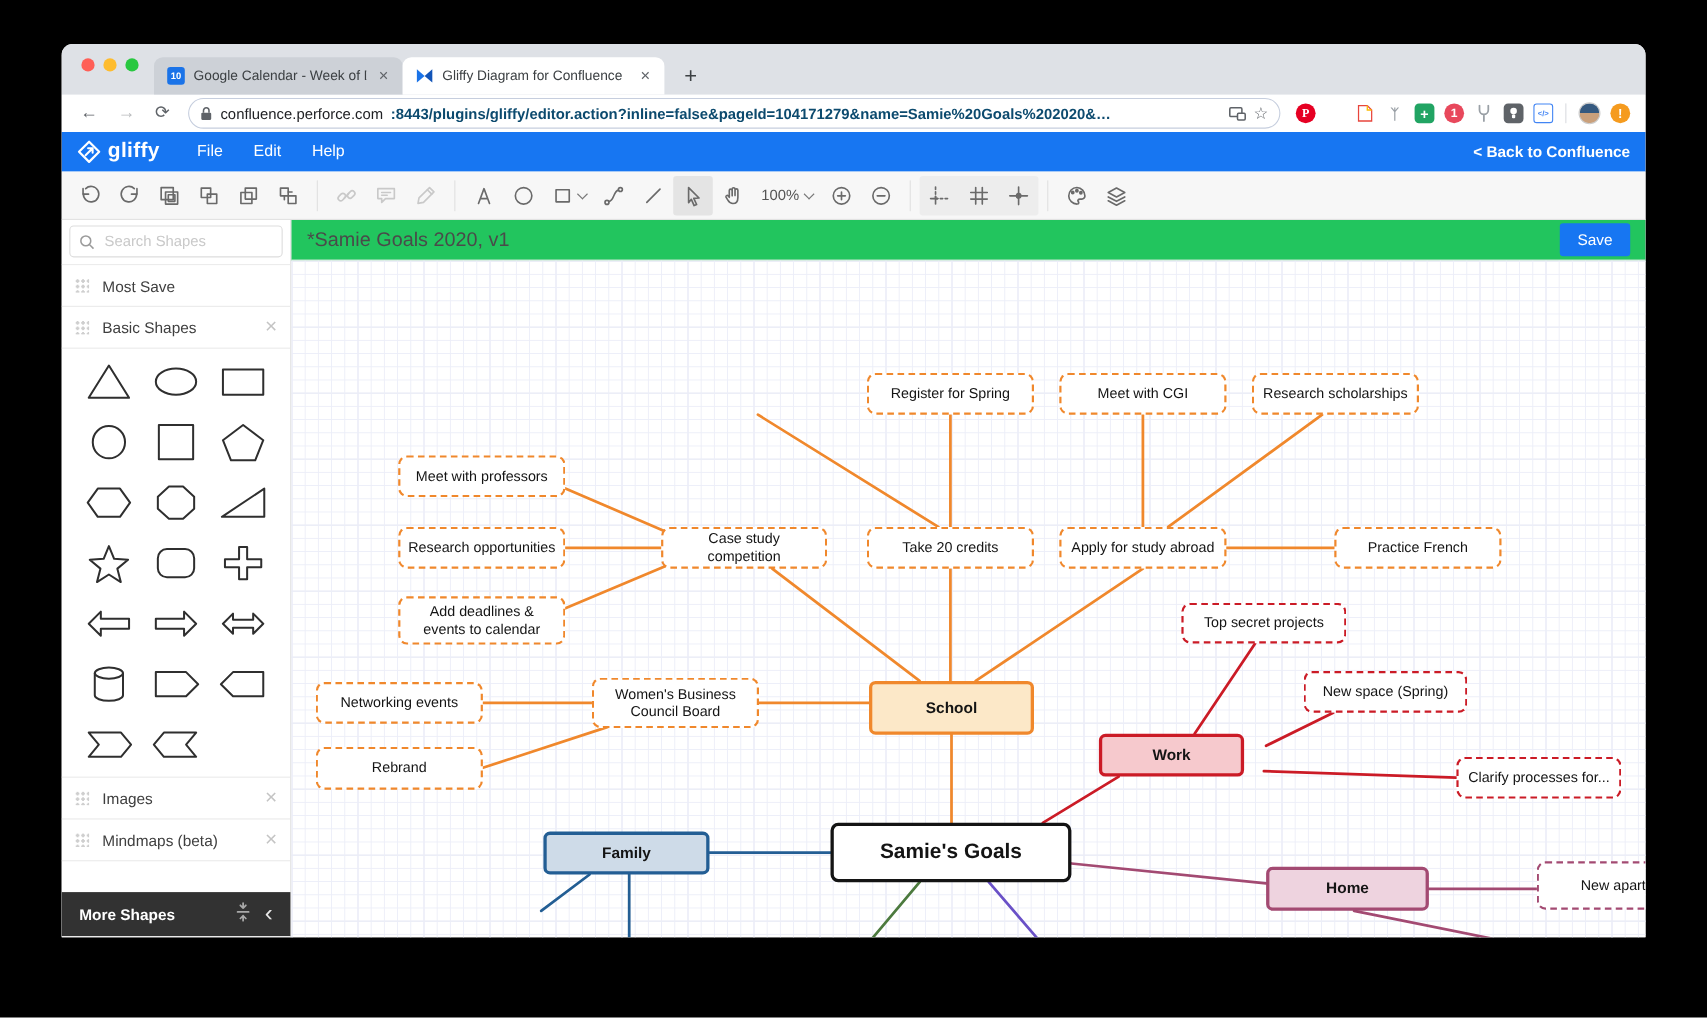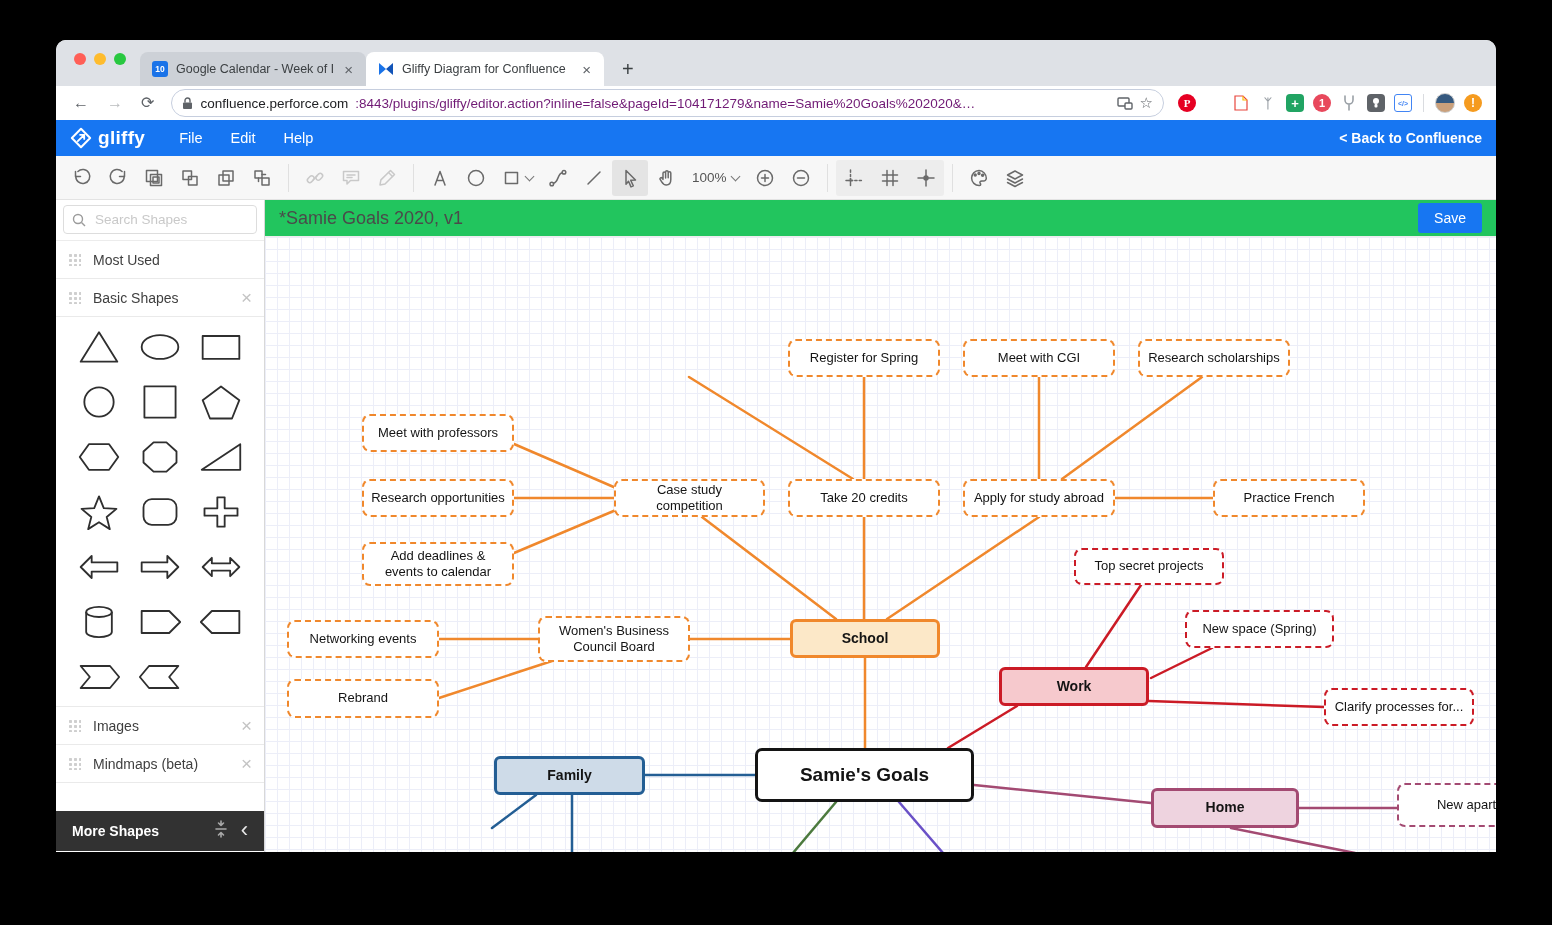--- a/index.html
+++ b/index.html
@@ -25,21 +25,21 @@
   .fav-gliffy{flex:none;display:flex;}
   .newtab{margin-left:8px;height:34px;display:flex;align-items:center;font-size:20px;color:#3C4043;padding:0 10px;}
 
   
   .navbar{height:34px;background:#fff;display:flex;align-items:center;padding:0 10px;gap:4px;}
   .navbtn{font-size:16px;color:#5F6368;padding:0 7px;line-height:1;}
   .navbtn.disabled{color:#BABCBE;}
   .urlbar{flex:1;height:26px;border:1.5px solid #C6CEDE;border-radius:14px;display:flex;align-items:center;
           gap:7px;padding:0 10px;margin:0 6px;font-size:13.5px;overflow:hidden;white-space:nowrap;}
   .urlbar .domain{color:#202124;}
-  .urlbar .path{color:#701a75;flex:1;overflow:hidden;text-overflow:ellipsis;}
+  .urlbar .path{color:#0c4a6e;flex:1;overflow:hidden;text-overflow:ellipsis;font-weight:bold;}
   .exts{display:flex;align-items:center;gap:9px;padding:0 4px;}
   .ext{width:18px;height:18px;display:flex;align-items:center;justify-content:center;flex:none;}
   .ext-pin{background:#E60023;border-radius:50%;color:#fff;font-weight:bold;font-size:11px;font-family:"Liberation Serif",serif;}
   .ext-green{background:#21A463;border-radius:4px;color:#fff;font-size:13px;font-weight:bold;}
   .ext-red{background:#E8485C;border-radius:50%;color:#fff;font-size:11px;font-weight:bold;}
   .ext-gray{color:#9AA0A6;font-size:13px;font-weight:bold;}
   .ext-lamp{background:#5F6368;border-radius:4px;}
   .ext-code{border:1.5px solid #4285F4;border-radius:3px;color:#4285F4;font-size:7px;font-weight:bold;box-sizing:border-box;}
   .ext-warn{background:#F59B1F;border-radius:50%;color:#fff;font-size:12px;font-weight:bold;}
   .avatar{width:20px;height:20px;border-radius:50%;background:linear-gradient(180deg,#35597f 48%,#caa07b 48%);border:1px solid #ccc;box-sizing:border-box;}
@@ -376,21 +376,21 @@
         <div class="searchbox">
           <svg width="14" height="14" viewBox="0 0 14 14">
               <circle cx="6" cy="6" r="4.5" stroke="#9B9B9B" stroke-width="1.4" fill="none"></circle>
               <path d="M9.5 9.5 L13 13" stroke="#9B9B9B" stroke-width="1.4"></path>
             </svg>
           <input placeholder="Search Shapes" style="">
         </div>
       </div>
       <div class="section">
         <div class="dots"></div>
-        <div class="label">Most Used</div>
+        <div class="label">Most Save</div>
       </div>
       <div class="section">
         <div class="dots"></div>
         <div class="label">Basic Shapes</div>
         <div class="x">×</div>
       </div>
       <div class="shapegrid">
         <div class="shapecell">
             <svg width="44" height="38" viewBox="0 0 48 40">
               <polygon points="24,4 44,36 4,36"></polygon>
@@ -550,32 +550,32 @@
           <line class="e-g" x1="571" y1="565" x2="528" y2="616"></line>
           <line class="e-v" x1="634" y1="565" x2="678" y2="616"></line>
         </svg>
 
           <div class="node branch-orange" style="left: 523px; top: 102px; width: 152px; height: 38px;">Register for Spring</div>
           <div class="node branch-orange" style="left: 698px; top: 102px; width: 152px; height: 38px;">Meet with CGI</div>
           <div class="node branch-orange" style="left: 873px; top: 102px; width: 152px; height: 38px;">Research scholarships</div>
           <div class="node branch-orange" style="left: 97px; top: 177px; width: 152px; height: 38px;">Meet with professors</div>
           <div class="node branch-orange" style="left: 97px; top: 242px; width: 152px; height: 38px;">Research opportunities</div>
           <div class="node branch-orange" style="left: 97px; top: 305px; width: 152px; height: 44px;">Add deadlines &amp; events to calendar</div>
-          <div class="node branch-orange" style="left: 349px; top: 242px; width: 151px; height: 38px;">Case study competition</div>
+          <div class="node branch-orange" style="left: 336px; top: 242px; width: 151px; height: 38px;">Case study competition</div>
           <div class="node branch-orange" style="left: 523px; top: 242px; width: 152px; height: 38px;">Take 20 credits</div>
           <div class="node branch-orange" style="left: 698px; top: 242px; width: 152px; height: 38px;">Apply for study abroad</div>
           <div class="node branch-orange" style="left: 948px; top: 242px; width: 152px; height: 38px;">Practice French</div>
           <div class="node branch-red" style="left: 809px; top: 311px; width: 150px; height: 37px;">Top secret projects</div>
           <div class="node branch-red" style="left: 920px; top: 373px; width: 149px; height: 38px;">New space (Spring)</div>
           <div class="node branch-red" style="left: 1059px; top: 451px; width: 150px; height: 38px;">Clarify processes for...</div>
           <div class="node branch-orange" style="left: 22px; top: 383px; width: 152px; height: 38px;">Networking events</div>
           <div class="node branch-orange" style="left: 273px; top: 379px; width: 152px; height: 46px;">Women's Business Council Board</div>
           <div class="node branch-orange" style="left: 22px; top: 442px; width: 152px; height: 39px;">Rebrand</div>
-          <div class="node hub-orange" style="left: 525px; top: 382px; width: 150px; height: 39px; text-align: right;">School</div>
-          <div class="node hub-red" style="left: 734px; top: 430px; width: 150px; height: 39px;">Work</div>
+          <div class="node hub-orange" style="left: 525px; top: 382px; width: 150px; height: 49px; text-align: right;">School</div>
+          <div class="node hub-red" style="left: 734px; top: 430px; width: 132px; height: 39px;">Work</div>
           <div class="node hub-blue" style="left: 229px; top: 519px; width: 151px; height: 39px;">Family</div>
           <div class="node hub-rose" style="left: 886px; top: 551px; width: 148px; height: 40px;">Home</div>
           <div class="node root" style="left: 490px; top: 511px; width: 219px; height: 54px;">Samie's Goals</div>
           <div class="node branch-rose" style="left: 1132px; top: 546px; width: 150px; height: 44px;">New apartm</div>
         </div>
     </div>
   </div>
 </div>
 
 </body></html>

